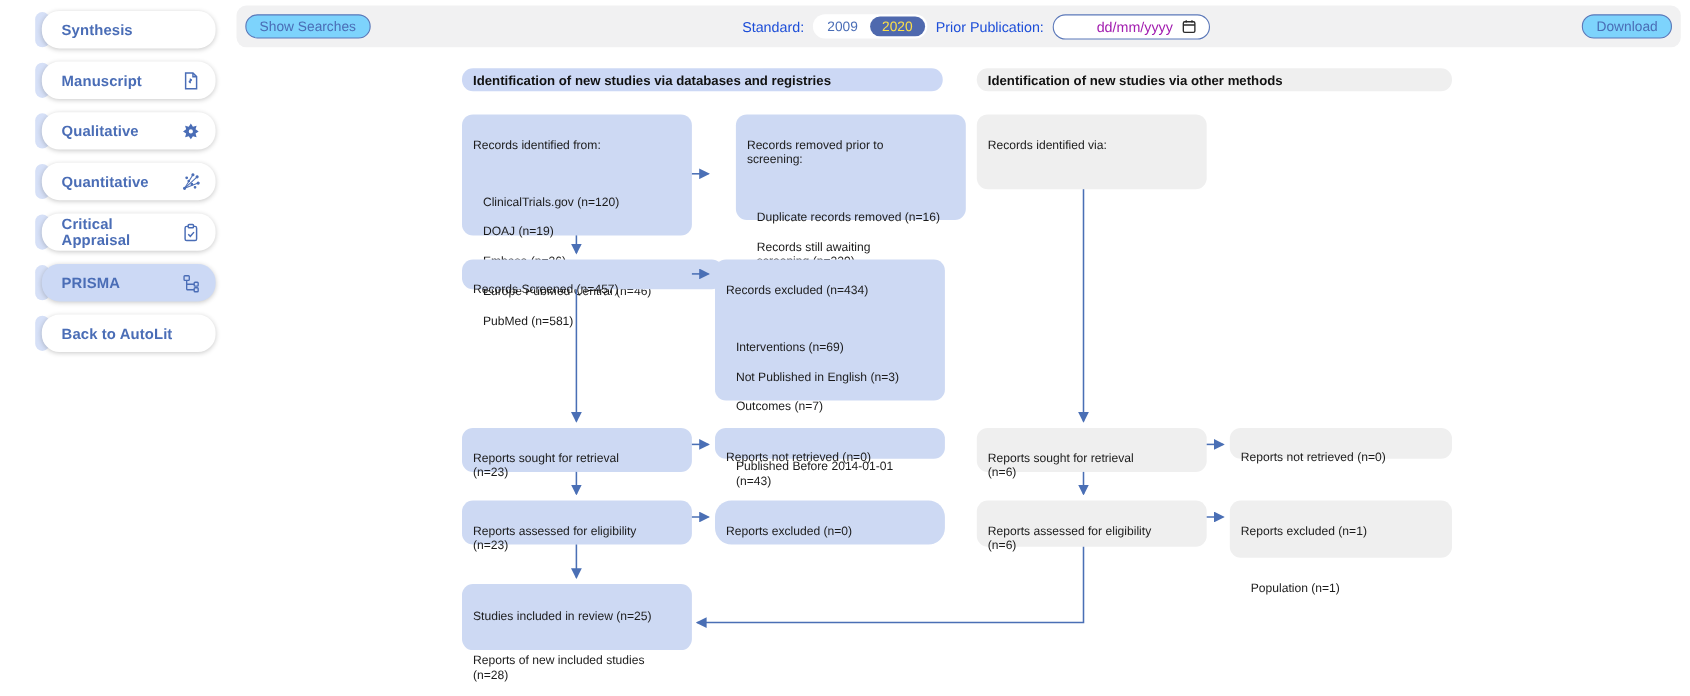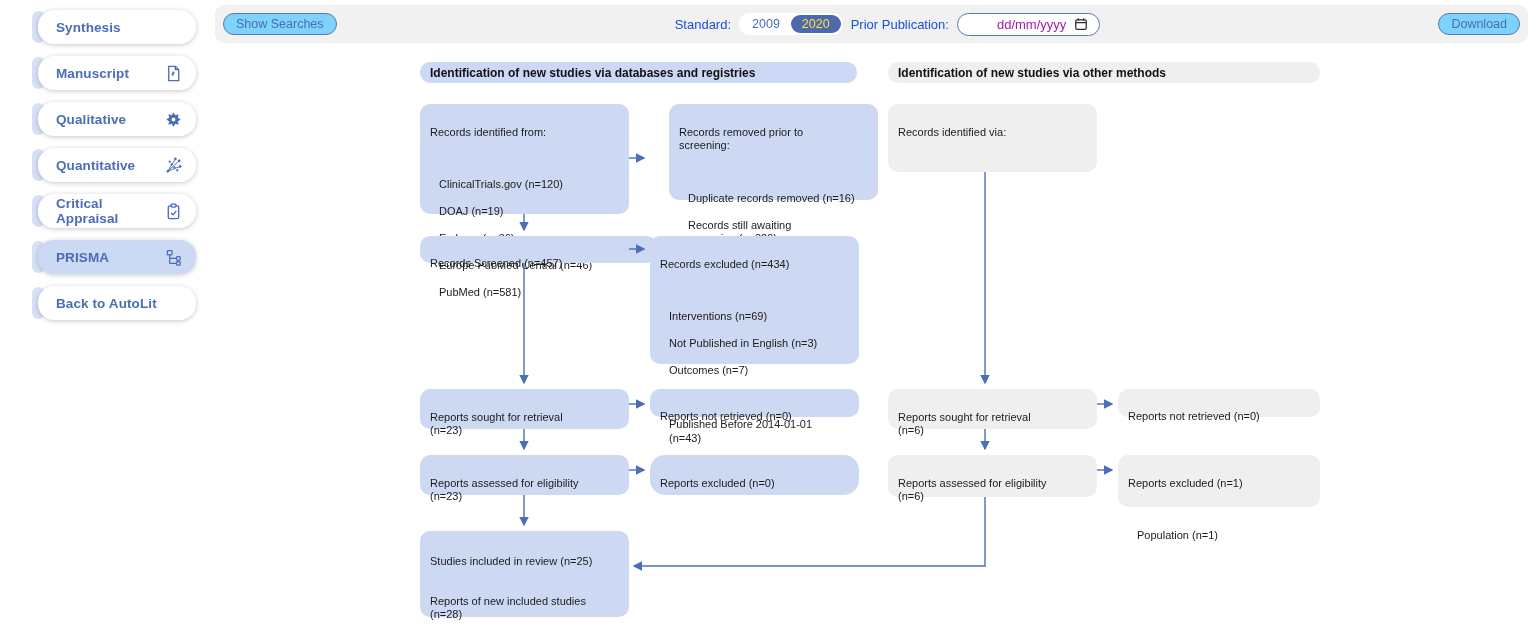--- a/index.html
+++ b/index.html
@@ -211,21 +211,21 @@
 
   <div class="fbox blue" style="left:420px; top:455px; width:209px; height:40px;">
     <div>Reports assessed for eligibility
 (n=23)</div>
   </div>
 
   <div class="fbox blue" style="left:650px; top:455px; width:209px; height:40px;border-radius:15px;">
     <div>Reports excluded (n=0)</div>
   </div>
 
-  <div class="fbox blue" style="left:420px; top:531px; width:209px; height:86px; padding-top:10px;">
+  <div class="fbox blue" style="left:420px; top:531px; width:209px; height:60px; padding-top:10px;">
     <div>Studies included in review (n=25)</div>
     <div class="para2">Reports of new included studies
 (n=28)</div>
   </div>
 
   <div class="fbox gray" style="left:888px; top:104px; width:209px; height:68px;">
     <div>Records identified via:</div>
   </div>
 
   <div class="fbox gray" style="left:888px; top:389px; width:209px; height:40px;">

